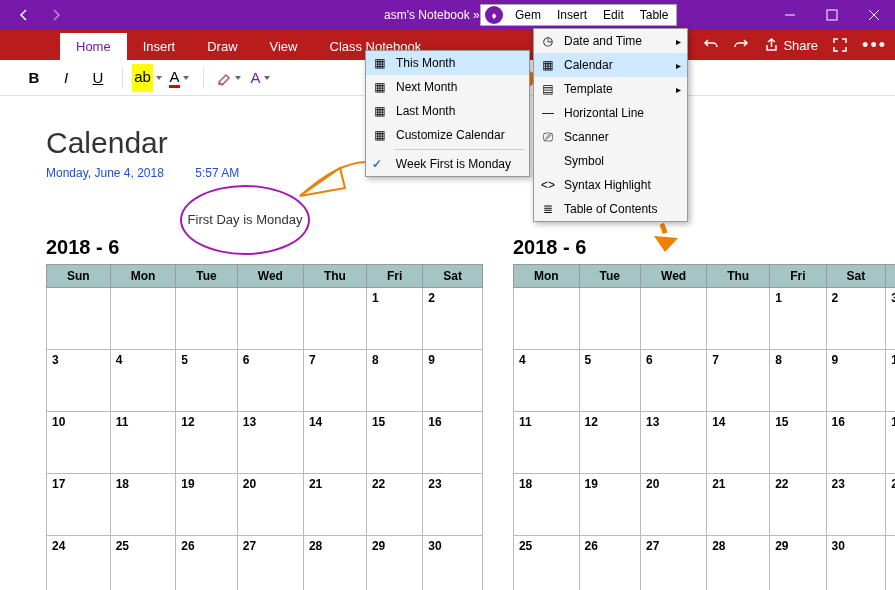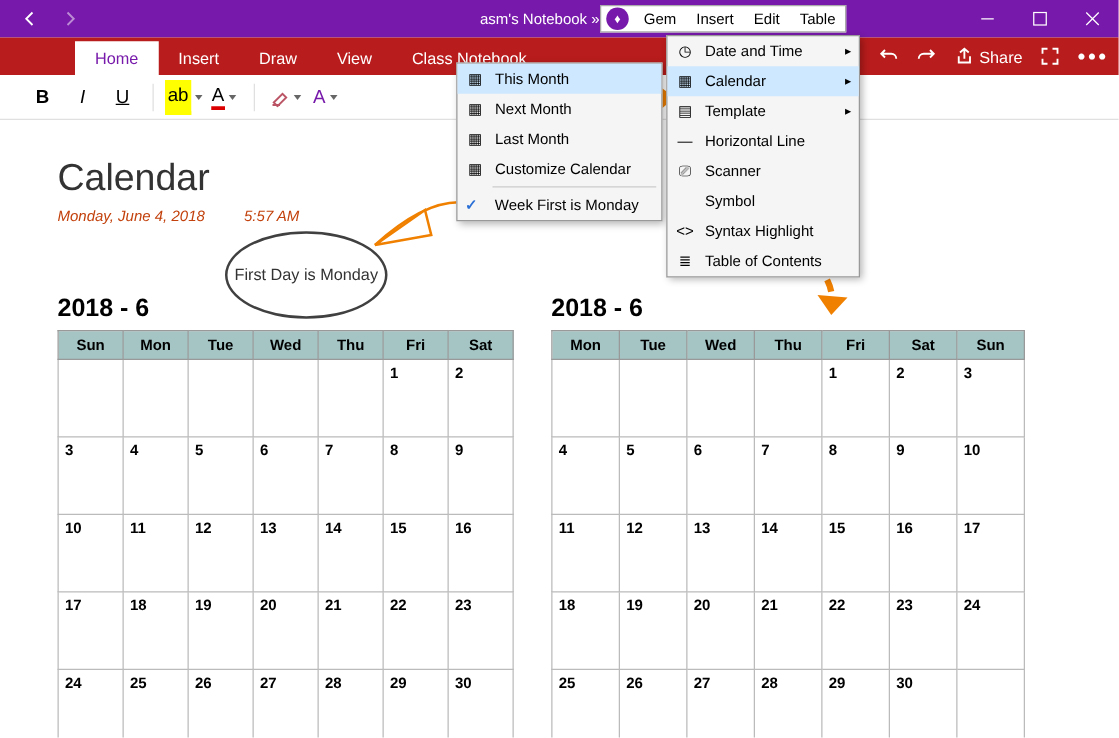--- a/index.html
+++ b/index.html
@@ -21,30 +21,30 @@
 .ribbon-right .ico { display:flex; align-items:center; gap:4px; cursor:pointer;}
 .ribbon-right svg { stroke:#fff; stroke-width:1.5; fill:none; }
 
 .toolbar { height:36px; background:#fff; border-bottom:1px solid #e0e0e0; display:flex; align-items:center; padding-left:20px; gap:4px;}
 .tool-btn { width:28px; height:28px; display:flex; align-items:center; justify-content:center; cursor:pointer; font-size:15px; position:relative;}
 .tool-sep { width:1px; height:22px; background:#e0e0e0; margin:0 6px; }
 .tool-drop::after { content:""; border-left:3px solid transparent; border-right:3px solid transparent; border-top:4px solid #666; margin-left:3px;}
 
 .page { padding: 30px 40px 0 46px; position:relative; }
 .page-title { font-size:30px; font-weight:300; color:#333; }
-.page-meta { margin-top:6px; font-size:12px; color:#c2410c;font-style:italic; }
+.page-meta { margin-top:6px; font-size:12px; color:#1d4ed8; }
 .page-meta span { margin-right:28px; }
 
-.callout { position:absolute; left:180px; top:185px; width:130px; height:70px; background:#fff; border:2px solid #404040; border-radius:50%; display:flex; align-items:center; justify-content:center; text-align:center; font-size:13px; color:#333; line-height:1.3; z-index:20;}
+.callout { position:absolute; left:180px; top:185px; width:130px; height:70px; background:#fff; border:2px solid #a21caf; border-radius:50%; display:flex; align-items:center; justify-content:center; text-align:center; font-size:13px; color:#333; line-height:1.3; z-index:20;}
 
 .calendars { display:flex; gap:30px; margin-top:56px; }
 .cal-block { }
 .cal-title { font-size:20px; font-weight:bold; margin-bottom:5px; }
 .cal-table { border-collapse:collapse; }
-.cal-table th { background:#a5c5c5; font-size:12px; font-weight:bold; text-align:center; padding:4px 2px; border:1px solid #999; width:52px; }
+.cal-table th { background:#a5c5c5; font-size:12px; font-weight:bold; text-align:left; padding:4px 20px; border:1px solid #999; width:52px; }
 .cal-table td { border:1px solid #bbb; width:52px; height:62px; vertical-align:top; font-size:12px; font-weight:bold; padding:3px 5px; }
 .cal-table.right th, .cal-table.right td { width:54px; }
 
 
 .gem-menubar { position:absolute; top:4px; left:480px; height:22px; background:#fff; border:1px solid #aaa; display:flex; align-items:center; font-size:12px; z-index:30; }
 .gem-menubar .gem-logo { width:18px; height:18px; border-radius:50%; background:#7719aa; margin:0 4px; display:flex;align-items:center;justify-content:center;color:#fff;font-size:10px;font-weight:bold;}
 .gem-menubar span { padding:2px 8px; cursor:pointer;text-align:right;}
 
 .menu { position:absolute; background:#f5f5f5; border:1px solid #999; box-shadow:2px 2px 6px rgba(0,0,0,.3); font-size:12px; z-index:40;}
 .menu-item { display:flex; align-items:center; padding:4px 18px 4px 6px; cursor:pointer; white-space:nowrap; gap:8px; min-height:22px; position:relative;}

